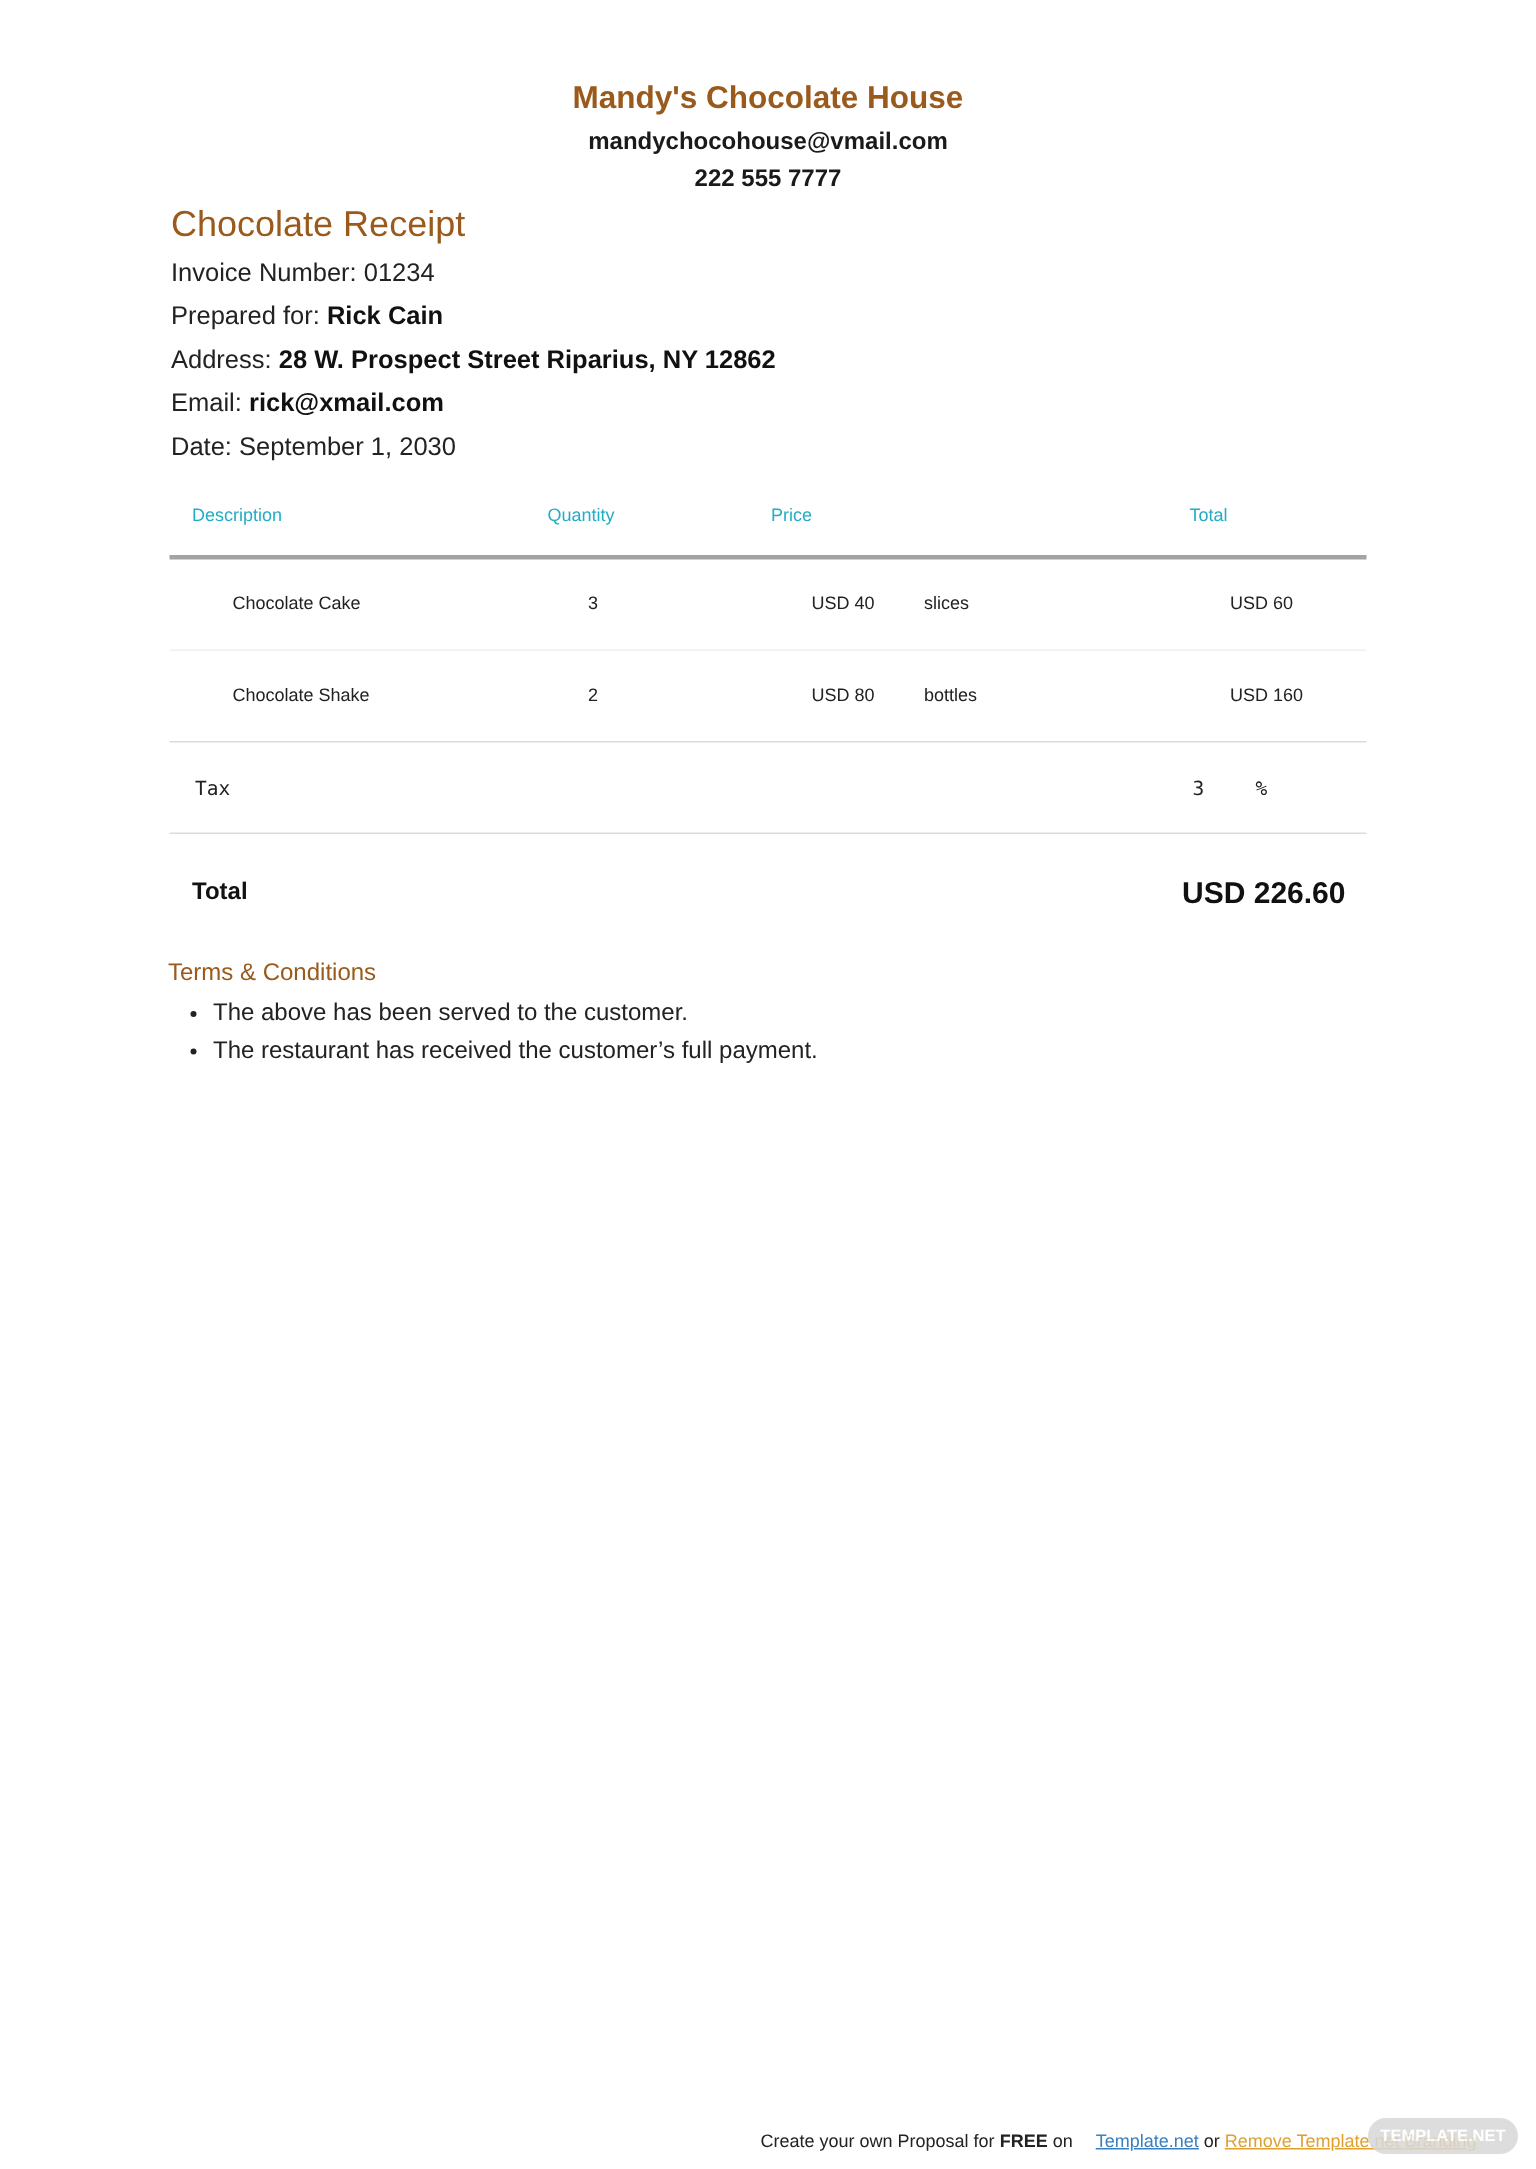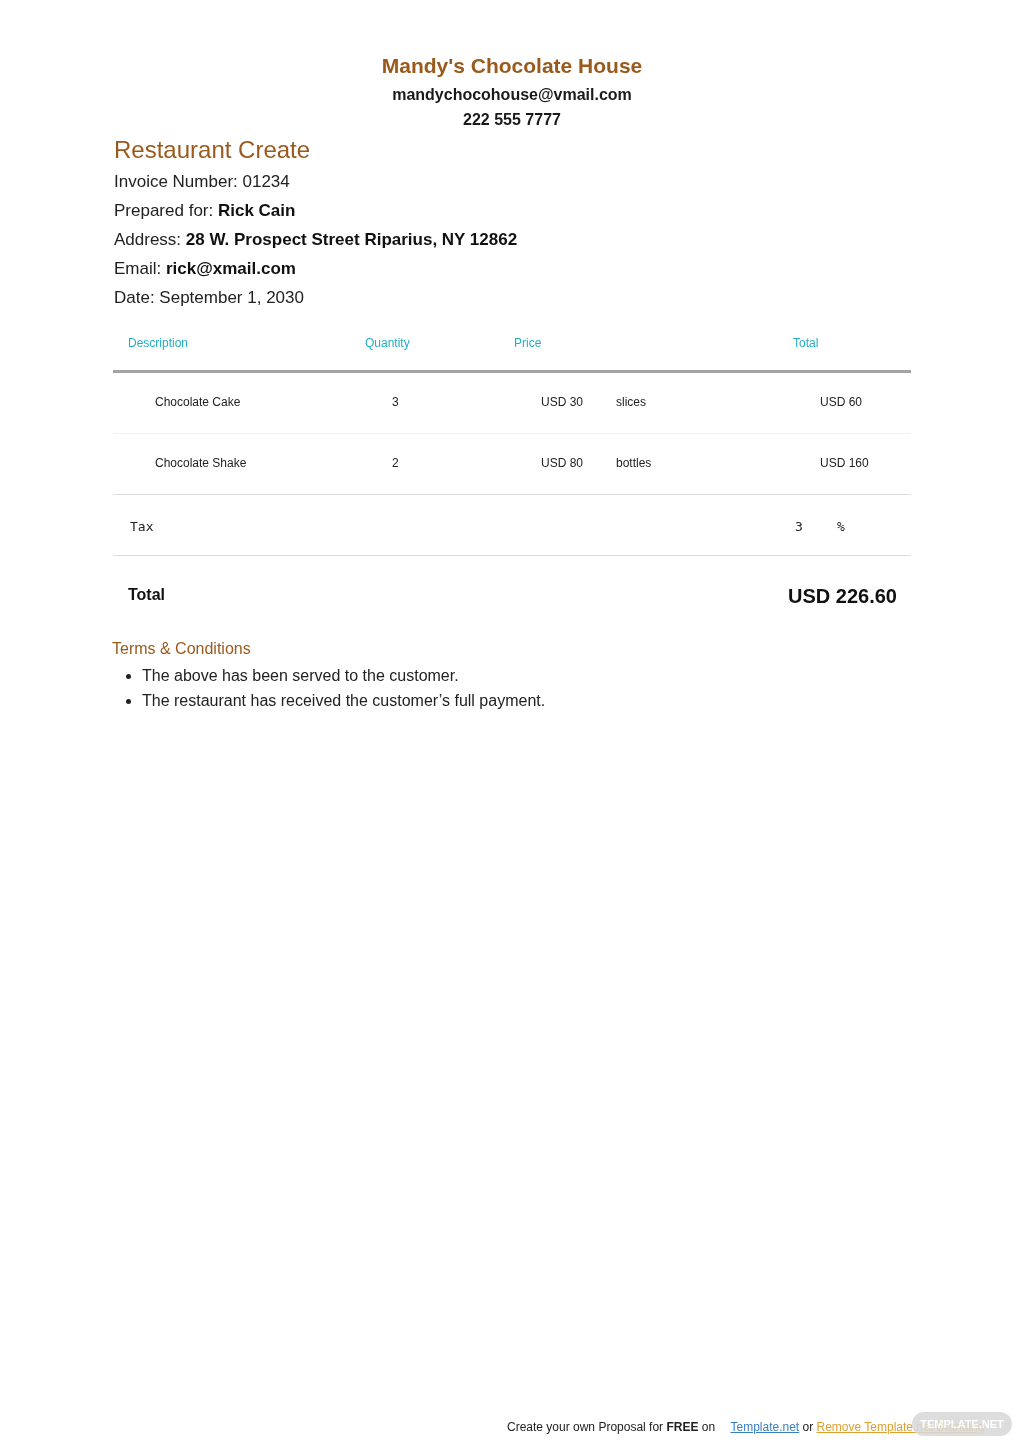--- a/index.html
+++ b/index.html
@@ -33,39 +33,39 @@
   .footer .link2 { color:#e0a030; text-decoration:underline; }
   .badge { left:912px; top:1412px; width:100px; height:24px; border-radius:12px; background:#d8d8d8; opacity:0.85; color:#fff; font-size:11px; font-weight:bold; text-align:center; line-height:24px; }
 </style>
 </head>
 <body>
 
 <div class="abs center biz-name">Mandy's Chocolate House</div>
 <div class="abs center biz-email">mandychocohouse@vmail.com</div>
 <div class="abs center biz-phone">222 555 7777</div>
 
-<div class="abs doc-title">Restaurant Create</div>
+<div class="abs doc-title">Chocolate Receipt</div>
 
 <div class="abs info" style="top:172px"><span>Invoice Number: </span><span>01234</span></div>
 <div class="abs info" style="top:201px"><span>Prepared for: </span><b>Rick Cain</b></div>
 <div class="abs info" style="top:230px"><span>Address: </span><b>28 W. Prospect Street Riparius, NY 12862</b></div>
 <div class="abs info" style="top:259px"><span>Email: </span><b>rick@xmail.com</b></div>
 <div class="abs info" style="top:288px"><span>Date: </span><span>September 1, 2030</span></div>
 
 <div class="abs table">
   <div class="hdr">
     <span class="c1">Description</span>
     <span class="c2">Quantity</span>
     <span class="c3">Price</span>
     <span class="c5">Total</span>
   </div>
   <div class="row">
     <span class="c1">Chocolate Cake</span>
     <span class="c2">3</span>
-    <span class="c3">USD 30</span>
+    <span class="c3">USD 40</span>
     <span class="c4">slices</span>
     <span class="c5">USD 60</span>
   </div>
   <div class="row last">
     <span class="c1">Chocolate Shake</span>
     <span class="c2">2</span>
     <span class="c3">USD 80</span>
     <span class="c4">bottles</span>
     <span class="c5">USD 160</span>
   </div>

